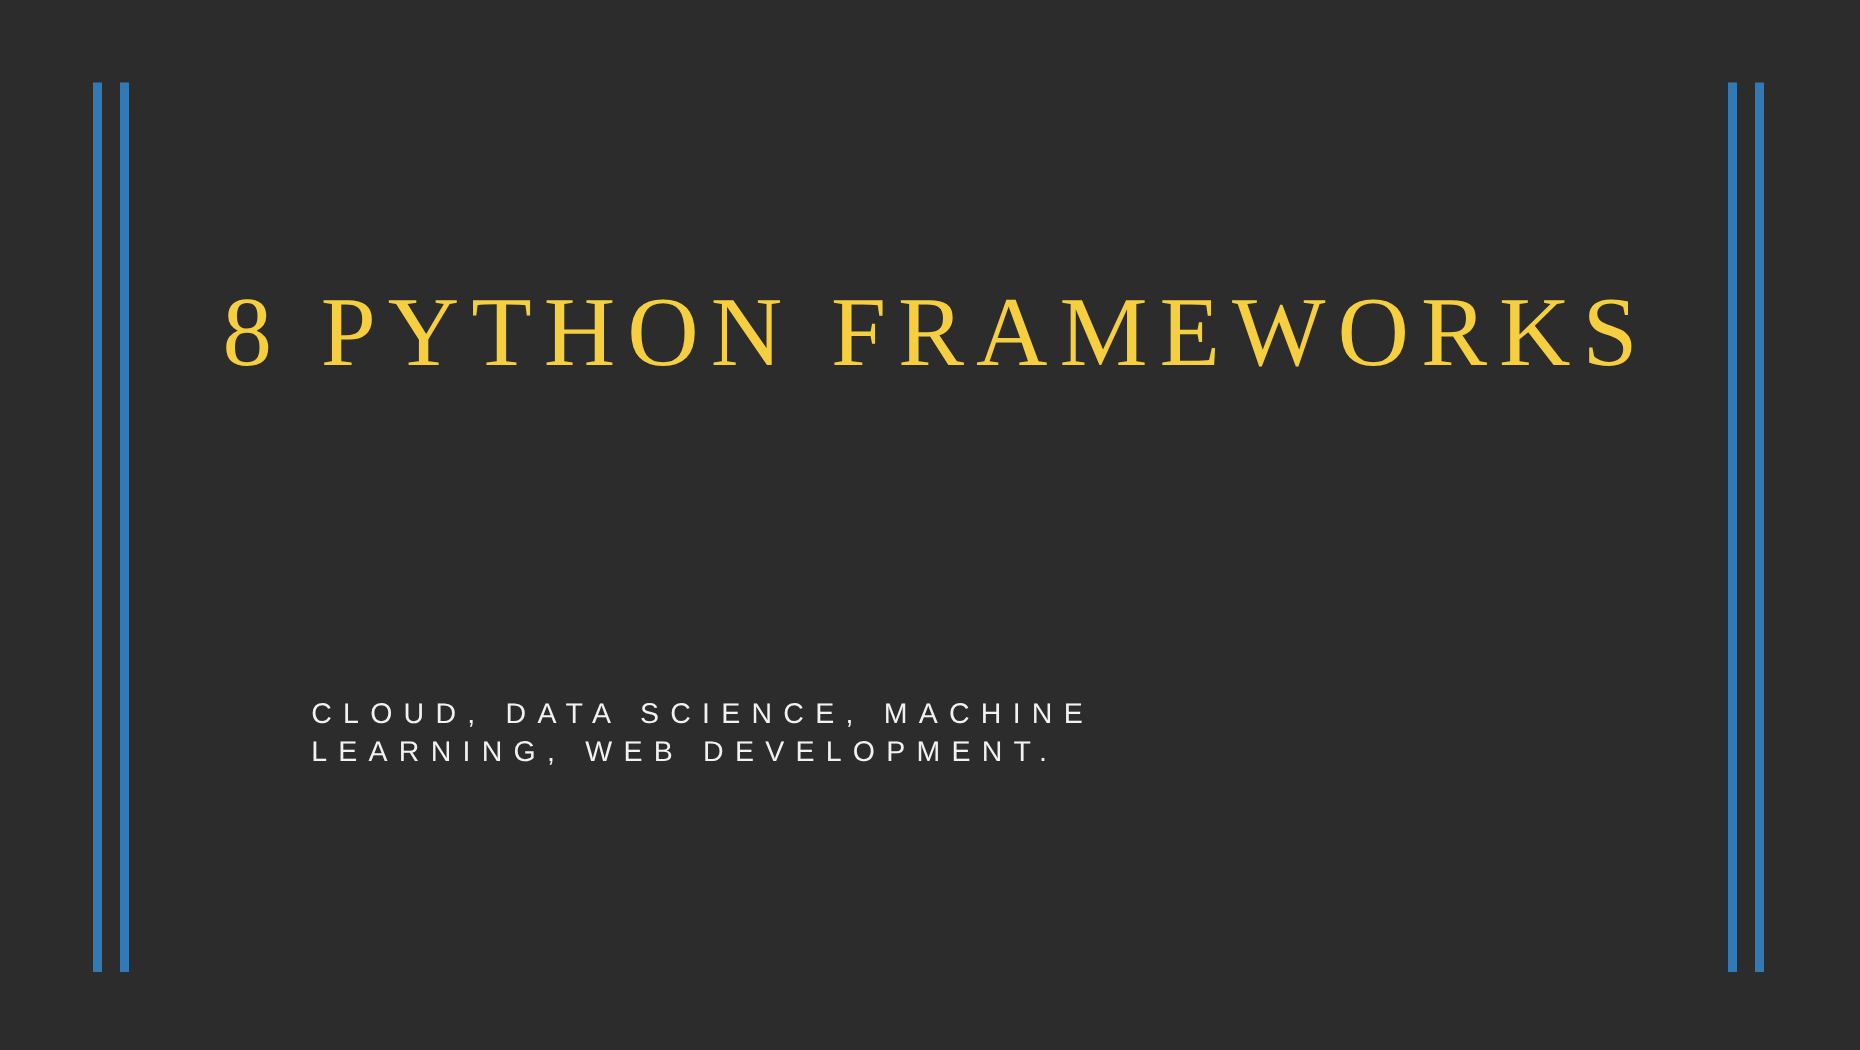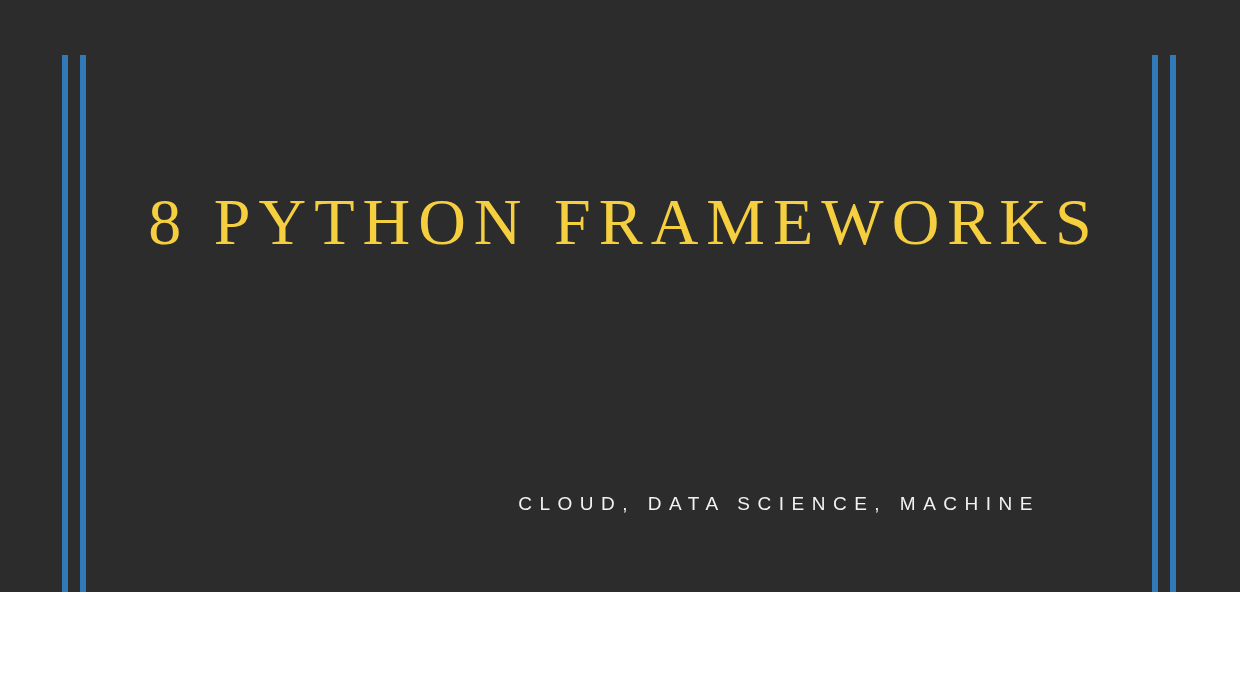--- a/index.html
+++ b/index.html
@@ -8,21 +8,21 @@
   }
   body {
     width: 1240px;
     height: 700px;
     overflow: hidden;
     font-family: "Liberation Sans", sans-serif;
   }
   .slide {
     position: relative;
     width: 1240px;
-    height: 592px;
+    height: 700px;
     background: #2c2c2c;
     overflow: hidden;
   }
 
   
   .rule {
     position: absolute;
     top: 55px;
     height: 593px;
     width: 6px;
@@ -58,22 +58,22 @@
     line-height: 88px;
     letter-spacing: 8px;
     text-indent: 8px;
     white-space: nowrap;
   }
 
   .subtitle-block {
     position: absolute;
     left: 90px;
     right: 90px;
-    top: 491px;
-    text-align: right;
+    top: 464px;
+    text-align: left;
   }
   .subtitle-line {
     display: block;
     color: #f2f2f2;
     font-family: "Liberation Sans", "DejaVu Sans", sans-serif;
     font-weight: 400;
     font-size: 19px;
     line-height: 25px;
     letter-spacing: 7.5px;
     text-indent: 7.5px;
@@ -91,16 +91,17 @@
   <div class="rule rule-right-outer"></div>
 
   <div class="content">
 
     <div class="title-block">
       <span class="title-line">8 PYTHON FRAMEWORKS</span>
     </div>
 
     <div class="subtitle-block">
       <span class="subtitle-line">CLOUD, DATA SCIENCE, MACHINE</span>
+      <span class="subtitle-line">LEARNING, WEB DEVELOPMENT.</span>
     </div>
 
   </div>
 </div>
 
 </body></html>

